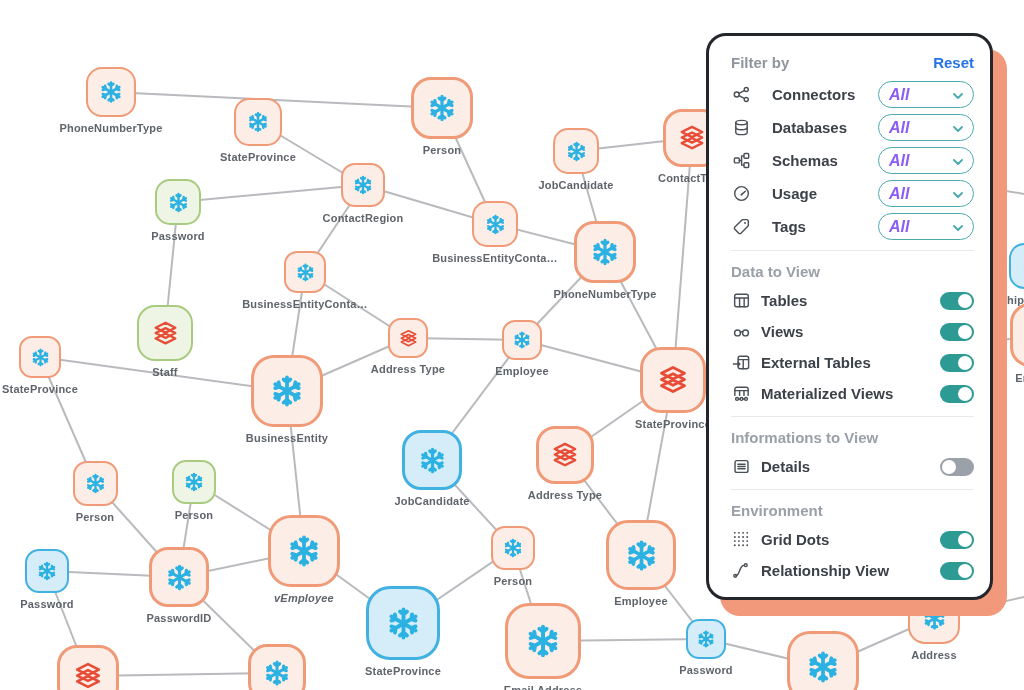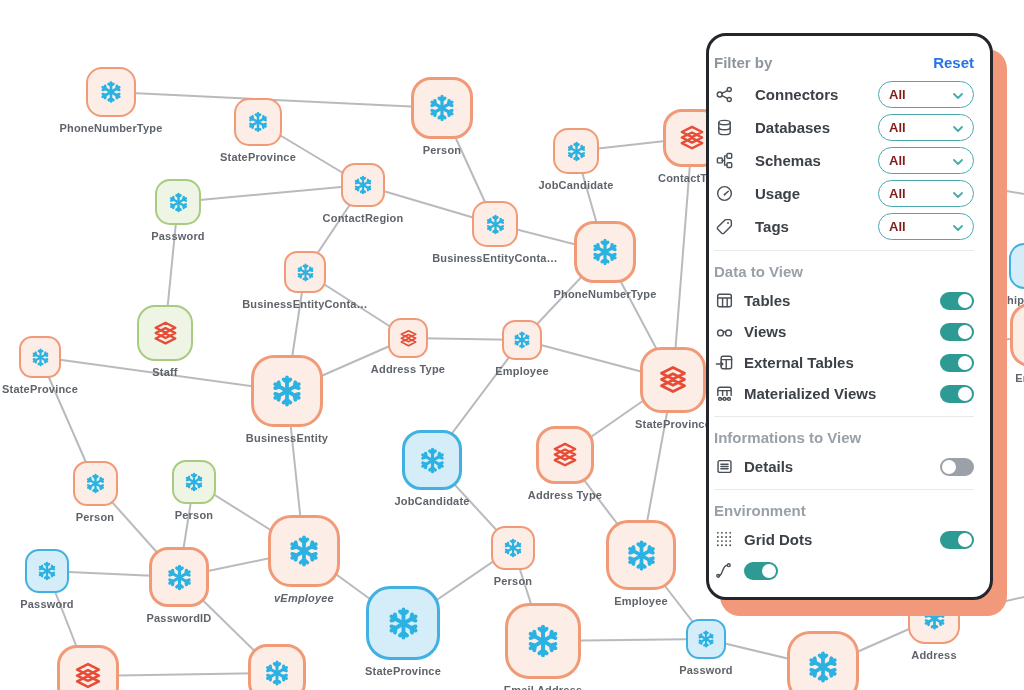--- a/index.html
+++ b/index.html
@@ -9,31 +9,31 @@
   .node{position:absolute;z-index:1;box-sizing:border-box;display:flex;align-items:center;justify-content:center;}
   .node.pink{background:#fceee6;border:3px solid #f09a77;}
   .node.green{background:#eef5e4;border:3px solid #a9cb80;}
   .node.blue{background:#d5edf8;border:3px solid #41b1e1;}
   .node-label{position:absolute;z-index:1;transform:translateX(-50%);color:#5f646b;
               font-size:11px;font-weight:700;white-space:nowrap;letter-spacing:.2px;text-align:right;}
   
   .panel{position:absolute;left:706px;top:33px;width:287px;height:567px;z-index:5;
          background:#ffffff;border:3px solid #23262b;border-radius:20px;
          box-shadow:14px 16px 0 #f2987b;box-sizing:border-box;
-         padding:12px 16px 8px 5px;display:flex;flex-direction:column;}
+         padding:12px 16px 8px 22px;display:flex;flex-direction:column;}
   .panel-header{display:flex;justify-content:space-between;align-items:center;height:28px;margin-bottom:2px;}
   .panel-title{color:#8e959c;font-size:15px;font-weight:600;}
   .reset{color:#2673e8;font-size:15px;font-weight:700;cursor:pointer;}
   .frow{display:flex;align-items:center;height:33px;gap:20px;}
   .ficon{width:21px;height:20px;display:flex;align-items:center;justify-content:center;flex:none;}
   .ficon svg{width:19px;height:19px;stroke:#4a5057;fill:none;stroke-width:1.5;stroke-linecap:round;stroke-linejoin:round;}
   .flabel{flex:1;color:#3c4148;font-size:15px;font-weight:600;}
   .dropdown{width:96px;height:27px;border:1.6px solid #4aa9ae;border-radius:14px;cursor:pointer;
             display:flex;align-items:center;justify-content:space-between;padding:0 10px;box-sizing:border-box;flex:none;}
-  .dval{font-size:13px;font-weight:700;color:#7f1d1d;}
+  .dval{font-size:16px;font-weight:700;color:#8b5cf6;font-style:italic;}
   .chev svg{width:10px;height:7px;stroke:#4aa9ae;fill:none;stroke-width:1.8;stroke-linecap:round;stroke-linejoin:round;}
   .divider{height:1px;background:#e7e9eb;margin:7px 0;flex:none;}
   .sect-title{color:#99a0a7;font-size:15px;font-weight:600;height:27px;display:flex;align-items:center;}
   .trow{display:flex;align-items:center;height:31px;gap:9px;}
   .toggle{width:34px;height:18px;border-radius:9px;background:#2d9a94;position:relative;cursor:pointer;flex:none;}
   .toggle .knob{position:absolute;top:2px;right:2px;width:14px;height:14px;border-radius:50%;background:#fff;}
   .toggle.off{background:#9aa1a9;}
   .toggle.off .knob{left:2px;right:auto;}
 </style>
 </head>
@@ -1016,19 +1016,20 @@
           </span>
         </div>
         <div class="trow">
     <span class="ficon">
             <svg viewBox="0 0 20 20">
               <path d="M4 15.6 C8.2 15.6 7.6 4.4 12.8 4.4"></path>
               <circle cx="3.4" cy="15.6" r="1.5"></circle>
               <circle cx="14.5" cy="4.4" r="1.5"></circle>
             </svg>
           </span>
+    <span class="flabel">Relationship View</span>
     <span class="toggle ">
             <span class="knob"></span>
           </span>
         </div>
       </div>
   </div>
 </div>
 
 </body></html>

